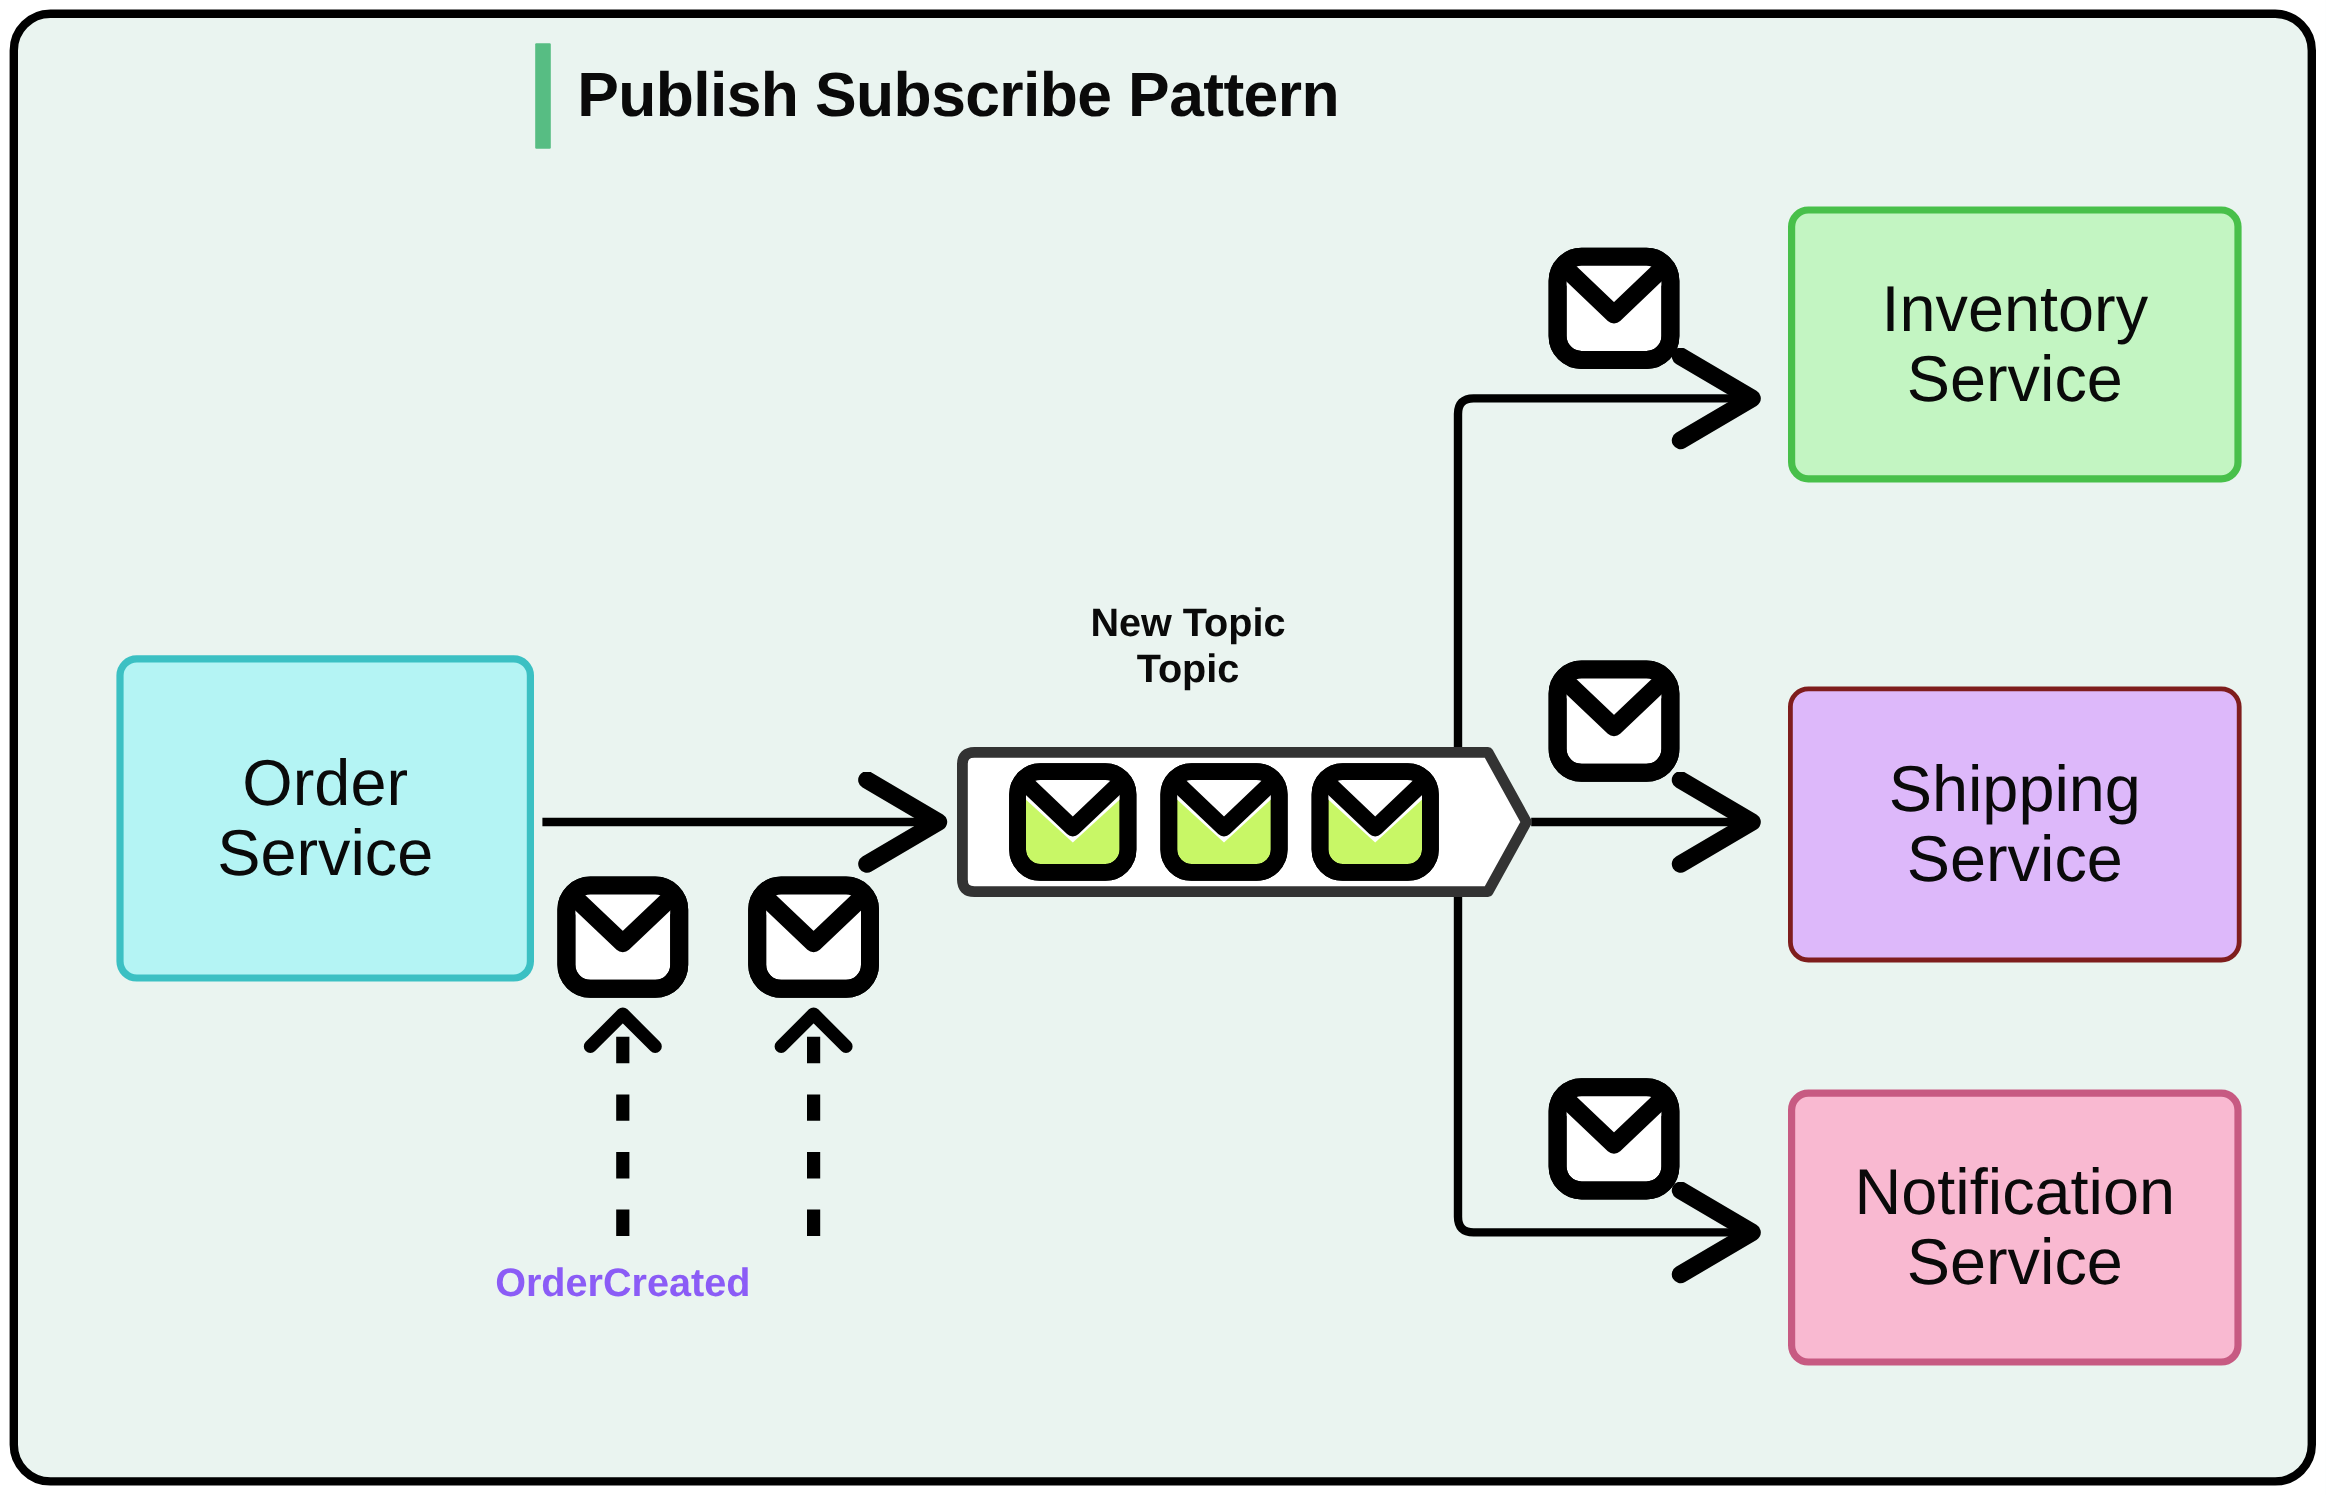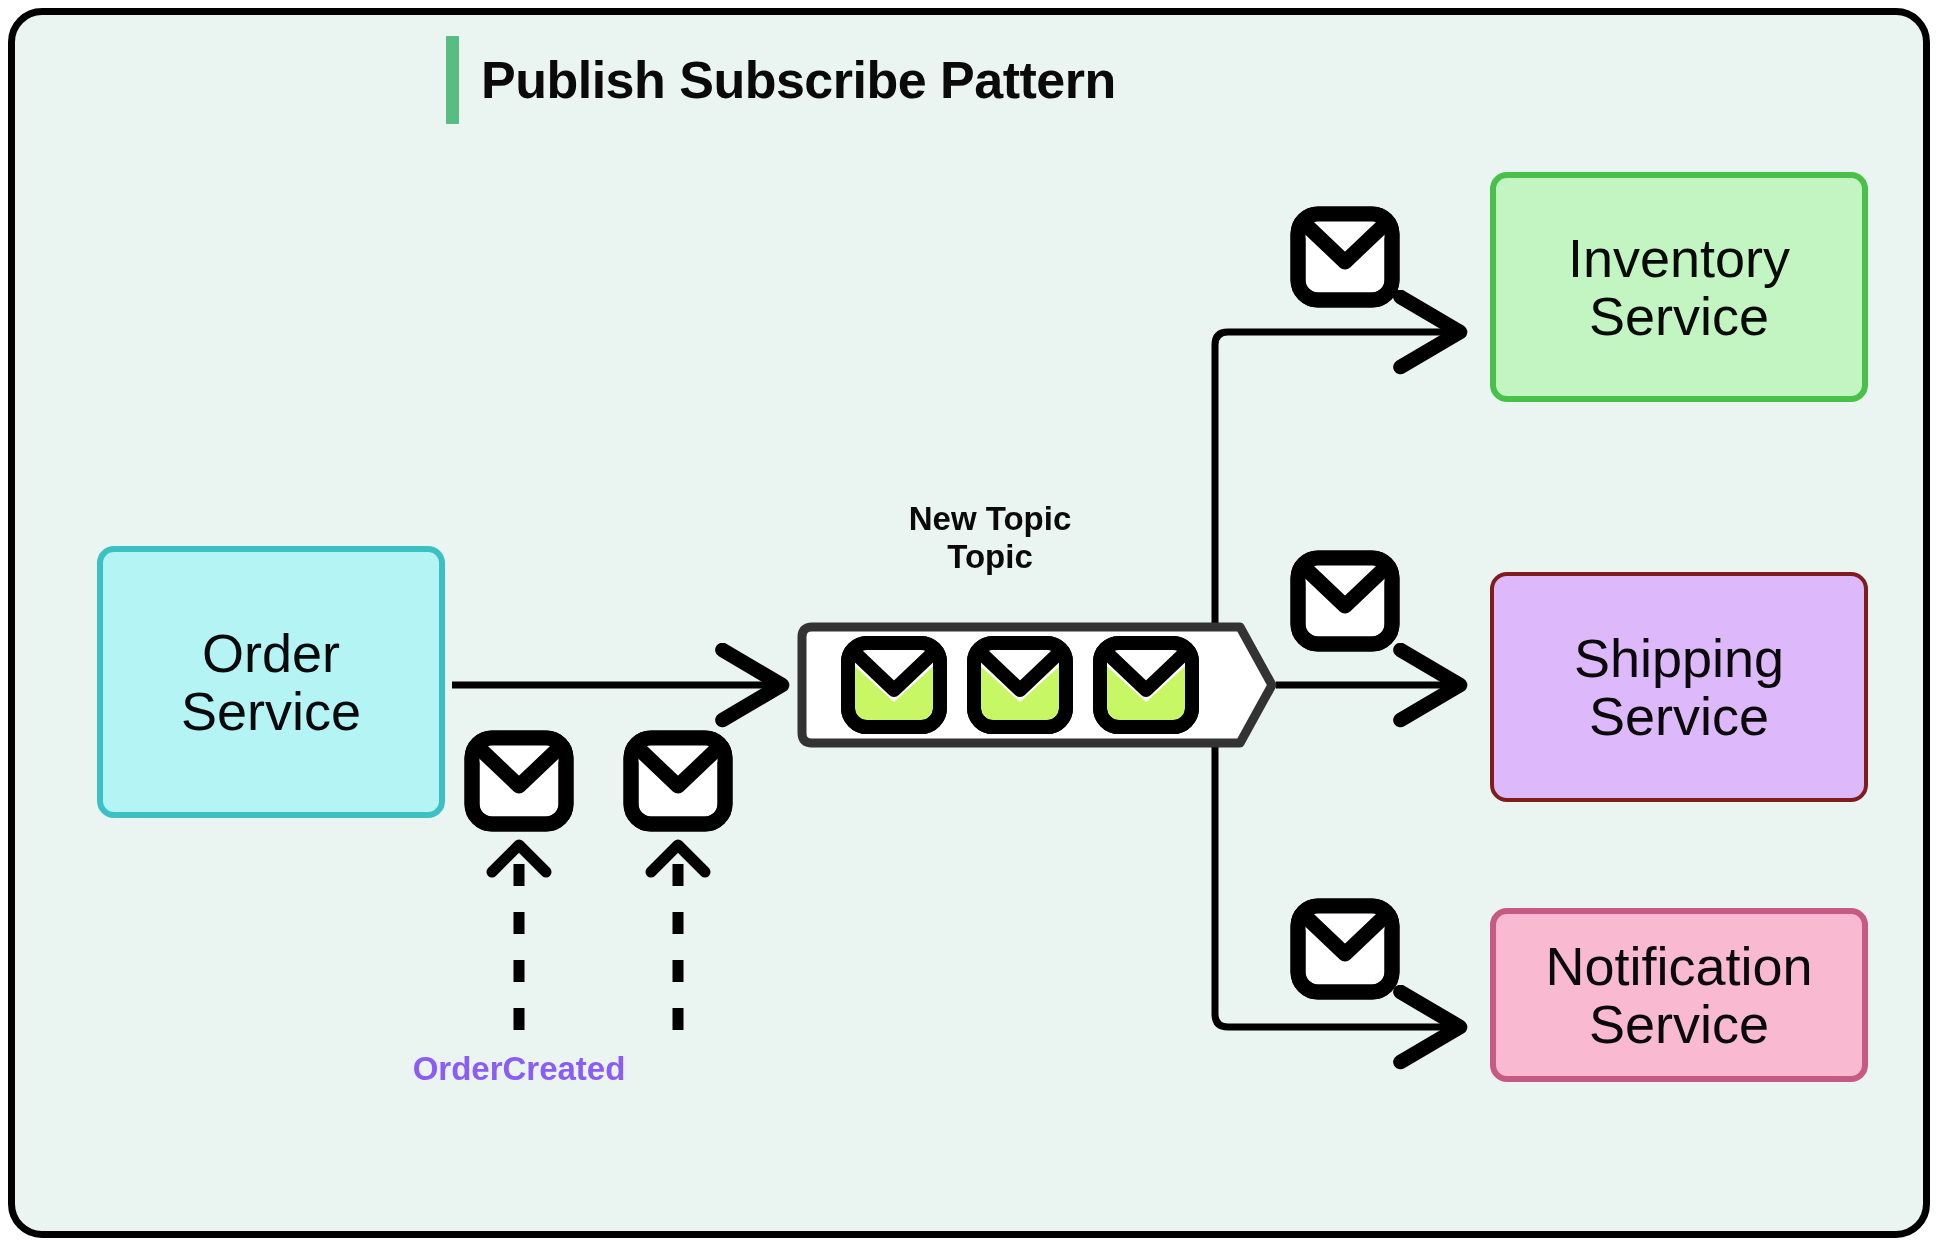--- a/index.html
+++ b/index.html
@@ -80,21 +80,21 @@
     left: 1490px; top: 172px; width: 378px; height: 230px;
     background: #c3f5c2;
     border: 6px solid #48c04a;
   }
   .node-shipping {
     left: 1490px; top: 572px; width: 378px; height: 230px;
     background: #ddb8fa;
     border: 4px solid #7f1d1d;
   }
   .node-notification {
-    left: 1490px; top: 908px; width: 378px; height: 174px;
+    left: 1490px; top: 908px; width: 378px; height: 230px;
     background: #f9b9d1;
     border: 6px solid #c75a82;
   }
   .topic-label {
     position: absolute;
     left: 880px;
     top: 500px;
     width: 220px;
     text-align: center;
     font-size: 33px;

